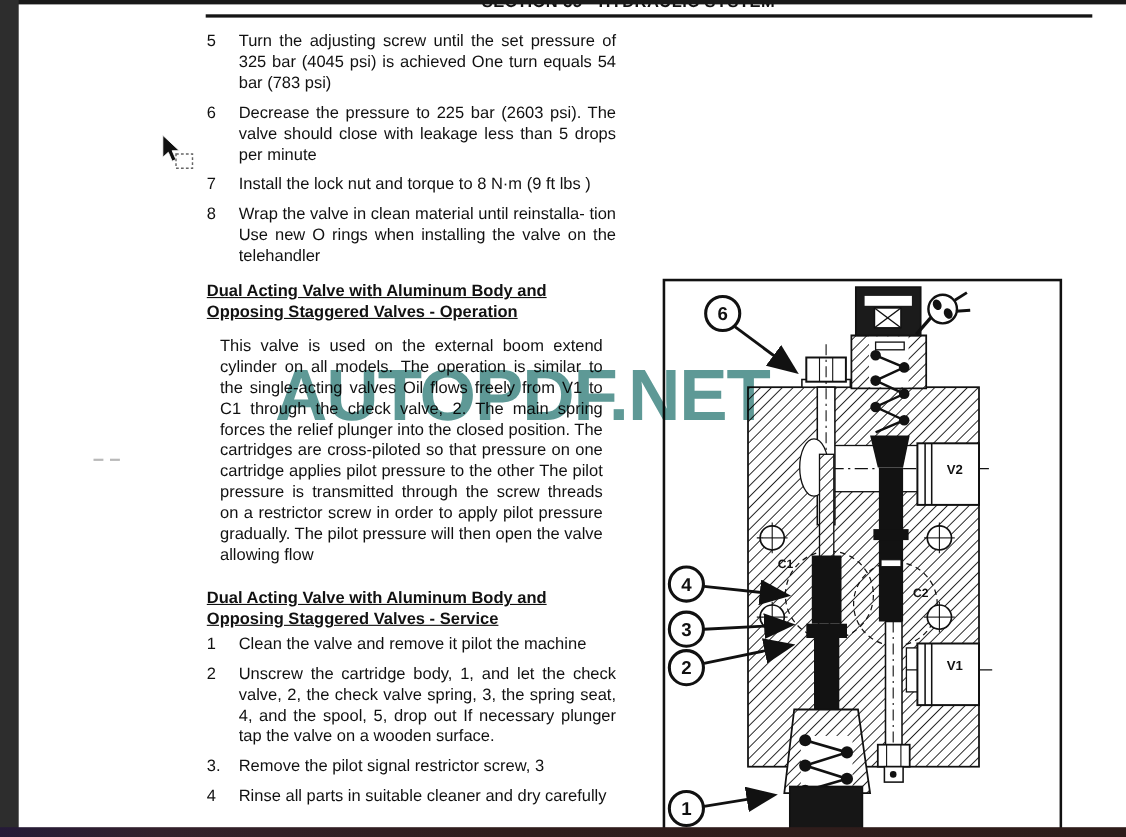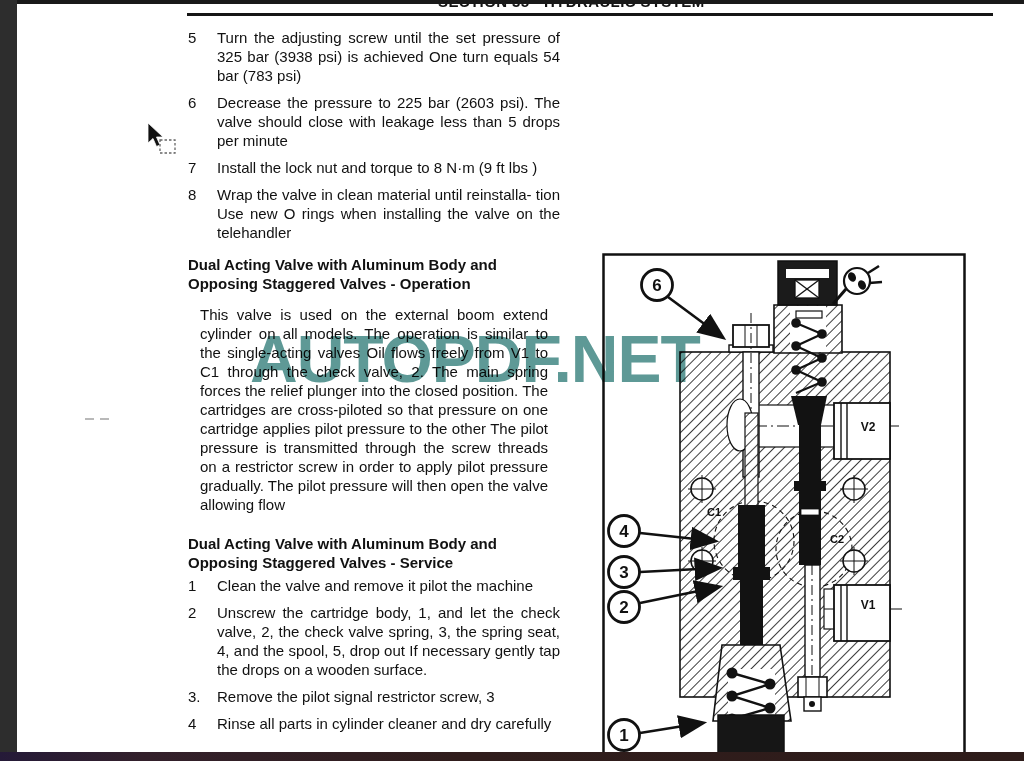--- a/index.html
+++ b/index.html
@@ -15,21 +15,21 @@
     background:linear-gradient(to right,#251a38 0%,#33202b 14%,#301d1c 45%,#2e1c1a 100%);}
   .clipped-header{position:absolute;top:3px;left:438px;width:330px;height:5px;overflow:hidden;z-index:4;}
   .clipped-header span{display:block;margin-top:-10px;font-size:15px;font-weight:bold;letter-spacing:.4px;white-space:nowrap;}
   .header-rule{position:absolute;top:13px;left:187px;width:806px;height:3px;background:#151515;}
   .col{position:absolute;left:188px;width:372px;font-size:15px;line-height:19px;}
   .col-a{top:28px;}
   .col-b{top:534px;}
   .step{display:flex;margin:0 0 8px 0;}
   .step .num{width:29px;flex:none;}
   .step .txt{flex:1;text-align:justify;}
-  .bhead{font-weight:bold;margin:0;}
+  .bhead{font-weight:bold;margin:0;text-decoration:underline;}
   .op-head{margin-top:13px;}
   .body-par{text-align:justify;margin:12px;}
   .svc-first{margin-top:4px;}
   .watermark{
     position:absolute;left:250px;top:321px;z-index:30;
     font-size:66px;font-weight:bold;letter-spacing:-1px;white-space:nowrap;
     opacity:.88;mix-blend-mode:multiply;pointer-events:none;
   }
   .figure{position:absolute;left:602px;top:253px;width:364px;height:508px;overflow:hidden;}
   .scan-dashes{position:absolute;left:85px;top:406px;width:30px;height:3px;}
@@ -45,21 +45,21 @@
 <div class="bottom-bar"></div>
 
 <div class="clipped-header">
   <span>SECTION 35 - HYDRAULIC SYSTEM</span>
 </div>
 <div class="header-rule"></div>
 
 <div class="col col-a">
   <div class="step">
     <span class="num">5</span>
-    <span class="txt">Turn the adjusting screw until the set pressure of 325 bar (3938 psi) is achieved  One turn equals 54 bar (783 psi)</span>
+    <span class="txt">Turn the adjusting screw until the set pressure of 325 bar (4045 psi) is achieved  One turn equals 54 bar (783 psi)</span>
   </div>
   <div class="step">
     <span class="num">6</span>
     <span class="txt">Decrease the pressure to 225 bar (2603 psi). The valve should close with leakage less than 5 drops per minute</span>
   </div>
   <div class="step">
     <span class="num">7</span>
     <span class="txt">Install the lock nut and torque to 8 N·m (9 ft  lbs )</span>
   </div>
   <div class="step">
@@ -71,29 +71,29 @@
 </div>
 
 <div class="col col-b">
   <p class="bhead">Dual Acting Valve with Aluminum Body and Opposing Staggered Valves - Service</p>
   <div class="step svc-first">
     <span class="num">1</span>
     <span class="txt">Clean the valve and remove it pilot the machine</span>
   </div>
   <div class="step">
     <span class="num">2</span>
-    <span class="txt">Unscrew the cartridge body, 1, and let the check valve, 2, the check valve spring, 3, the spring seat, 4, and the spool, 5, drop out  If necessary gently tap the drops on a wooden surface.</span>
+    <span class="txt">Unscrew the cartridge body, 1, and let the check valve, 2, the check valve spring, 3, the spring seat, 4, and the spool, 5, drop out  If necessary plunger tap the valve on a wooden surface.</span>
   </div>
   <div class="step">
     <span class="num">3.</span>
     <span class="txt">Remove the pilot signal restrictor screw, 3</span>
   </div>
   <div class="step">
     <span class="num">4</span>
-    <span class="txt">Rinse all parts in cylinder cleaner and dry carefully</span>
+    <span class="txt">Rinse all parts in suitable cleaner and dry carefully</span>
   </div>
 </div>
 
 <div class="scan-dashes"><i></i><i></i></div>
 
 <div class="figure">
 <svg width="364" height="508" viewBox="0 0 364 508">
   <defs>
     <pattern id="hatch" width="7" height="7" patternTransform="rotate(45)" patternUnits="userSpaceOnUse">
       <rect width="7" height="7" fill="#ffffff"></rect>

